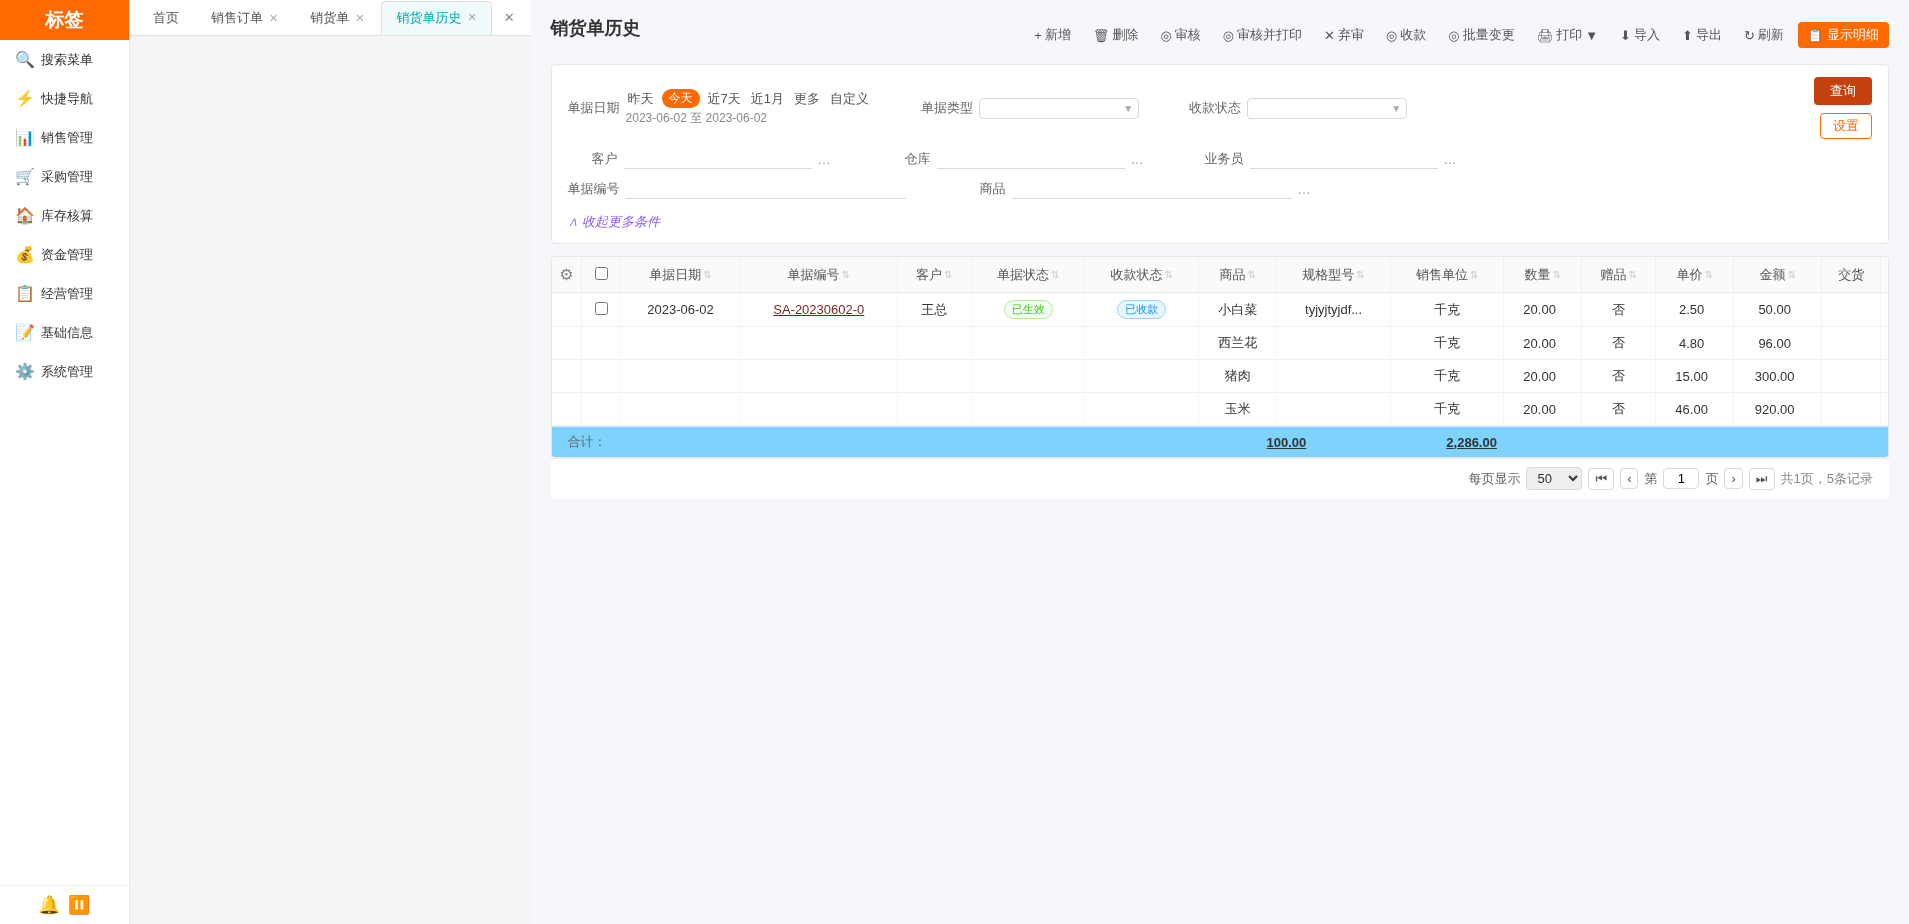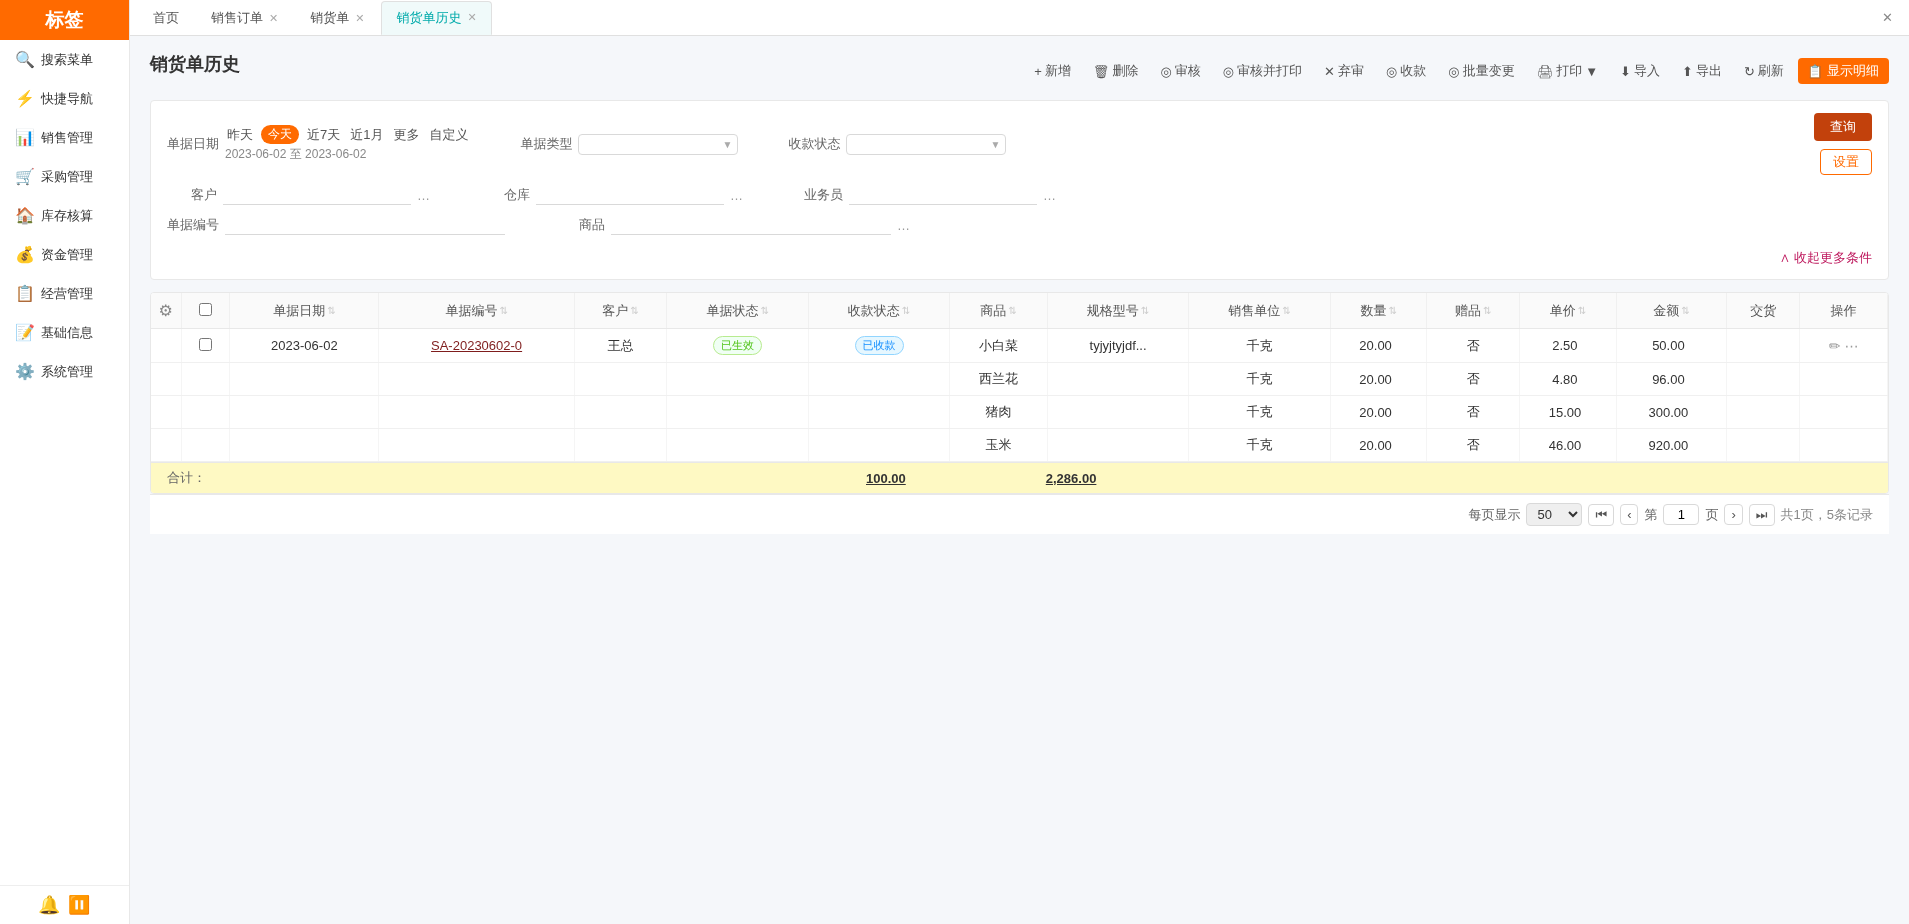--- a/index.html
+++ b/index.html
@@ -8,21 +8,21 @@
     
     .sidebar { width: 130px; background: #fff; display: flex; flex-direction: column; border-right: 1px solid #e8e8e8; flex-shrink: 0; }
     .sidebar-top { background: #ff6a00; height: 40px; display: flex; align-items: center; justify-content: center; }
     .sidebar-top span { color: #fff; font-size: 19px; font-weight: bold; }
     .sidebar-item { display: flex; align-items: center; gap: 6px; padding: 10px 12px; cursor: pointer; color: #333; border-left: 3px solid transparent; }
     .sidebar-item .icon { font-size: 16px; width: 20px; text-align: center; }
     .sidebar-bottom { margin-top: auto; padding: 8px; display: flex; gap: 8px; justify-content: center; border-top: 1px solid #eee; }
     .sidebar-bottom-icon { font-size: 18px; cursor: pointer; color: #ff6a00; }
 
     
-    .main { flex: 1; display: flex; flex-direction: column; overflow: hidden; }
+    .main { flex: 1; display: flex; flex-direction: row; overflow: hidden; }
 
     
     .tab-bar { background: #fff; display: flex; align-items: center; border-bottom: 1px solid #e0e0e0; height: 36px; padding: 0 8px; gap: 2px; flex-shrink: 0; }
     .tab { padding: 0 14px; height: 34px; display: flex; align-items: center; gap: 6px; cursor: pointer; font-size: 13px; border-radius: 4px 4px 0 0; color: #555; border: 1px solid transparent; border-bottom: none; white-space: nowrap; }
     .tab.active { background: #f0fafa; border-color: #e0e0e0; color: #00aaaa; border-bottom: 1px solid #f0fafa; }
     .tab .close-icon { color: #aaa; font-size: 11px; }
     .tab-spacer { flex: 1; }
     .tab-close-all { font-size: 13px; color: #888; cursor: pointer; padding: 0 8px; }
 
     
@@ -46,40 +46,40 @@
     .filter-input { border: none; border-bottom: 1px solid #d9d9d9; padding: 2px 6px; min-width: 160px; color: #333; background: transparent; outline: none; }
     .filter-date-group { display: flex; flex-direction: column; gap: 2px; }
     .date-tabs { display: flex; gap: 6px; align-items: center; }
     .date-tab { color: #555; cursor: pointer; font-size: 13px; padding: 0 2px; }
     .date-tab.active { color: #fff; background: #ff6a00; border-radius: 10px; padding: 1px 7px; font-size: 12px; }
     .date-range { color: #888; font-size: 12px; }
     .filter-select { border: 1px solid #d9d9d9; border-radius: 4px; padding: 2px 24px 2px 6px; min-width: 160px; background: #fff; appearance: none; color: #333; outline: none; cursor: pointer; }
     .select-wrapper { position: relative; display: inline-flex; align-items: center; }
     .select-wrapper::after { content: '▼'; position: absolute; right: 6px; font-size: 10px; color: #aaa; pointer-events: none; }
     .filter-dots { color: #999; cursor: pointer; }
-    .collapse-bar { text-align: right; color: #be185d; cursor: pointer; font-size: 12px; padding: 4px 0 0; }
+    .collapse-bar { text-align: left; color: #8b5cf6; cursor: pointer; font-size: 12px; padding: 4px 0 0; font-style: italic; }
     .btn-query { background: #c2410c; color: #fff; border: none; border-radius: 4px; padding: 5px 16px; cursor: pointer; font-size: 13px; white-space: nowrap; }
     .btn-set { background: #fff; color: #ff6a00; border: 1px solid #ff6a00; border-radius: 4px; padding: 3px 12px; cursor: pointer; font-size: 13px; white-space: nowrap; display: block; margin-top: 4px; }
 
     
     .table-wrap { background: #fff; border: 1px solid #e8e8e8; border-radius: 4px; overflow: auto; }
     table { width: 100%; border-collapse: collapse; min-width: 1400px; }
     thead tr { background: #fafafa; }
     th { padding: 8px 6px; border-bottom: 1px solid #e8e8e8; border-right: 1px solid #f0f0f0; color: #555; font-weight: normal; white-space: nowrap; font-size: 12px; text-align: center; }
     td { padding: 7px 6px; border-bottom: 1px solid #f0f0f0; border-right: 1px solid #f5f5f5; color: #333; font-size: 13px; text-align: center; }
     .th-sort { display: flex; align-items: center; justify-content: center; gap: 2px; cursor: pointer; }
     .th-sort .sort-icon { color: #ccc; font-size: 10px; }
     .badge { display: inline-block; padding: 1px 7px; border-radius: 10px; font-size: 11px; }
     .badge-green { background: #f0fff4; color: #52c41a; border: 1px solid #b7eb8f; }
     .badge-blue { background: #e6f7ff; color: #1890ff; border: 1px solid #91d5ff; }
     .link { color: #7f1d1d; cursor: pointer; text-decoration: underline; }
     .action-icon { color: #999; cursor: pointer; font-size: 14px; margin: 0 2px; }
 
     
-    .table-footer { background: #fef9c3; padding: 6px 16px; display: flex; align-items: center; gap: 60px; border-top: 1px solid #e8e8e8; font-size: 13px; }
+    .table-footer { background: #7dd3fc; padding: 6px 16px; display: flex; align-items: center; gap: 60px; border-top: 1px solid #e8e8e8; font-size: 13px; }
     .footer-label { color: #666; }
     .footer-val { color: #333; font-weight: bold; text-decoration: underline; }
 
     
     .pagination { display: flex; align-items: center; gap: 6px; justify-content: flex-end; padding: 8px 16px; background: #fff; border-top: 1px solid #e8e8e8; font-size: 13px; }
     .page-select { border: 1px solid #d9d9d9; border-radius: 4px; padding: 2px 6px; color: #333; }
     .page-btn { border: 1px solid #d9d9d9; background: #fff; border-radius: 4px; padding: 2px 6px; cursor: pointer; color: #555; }
     .page-input { border: 1px solid #d9d9d9; border-radius: 4px; width: 36px; padding: 2px 4px; text-align: center; }
     .page-info { color: #888; }
     .settings-gear { font-size: 16px; color: #888; cursor: pointer; }

